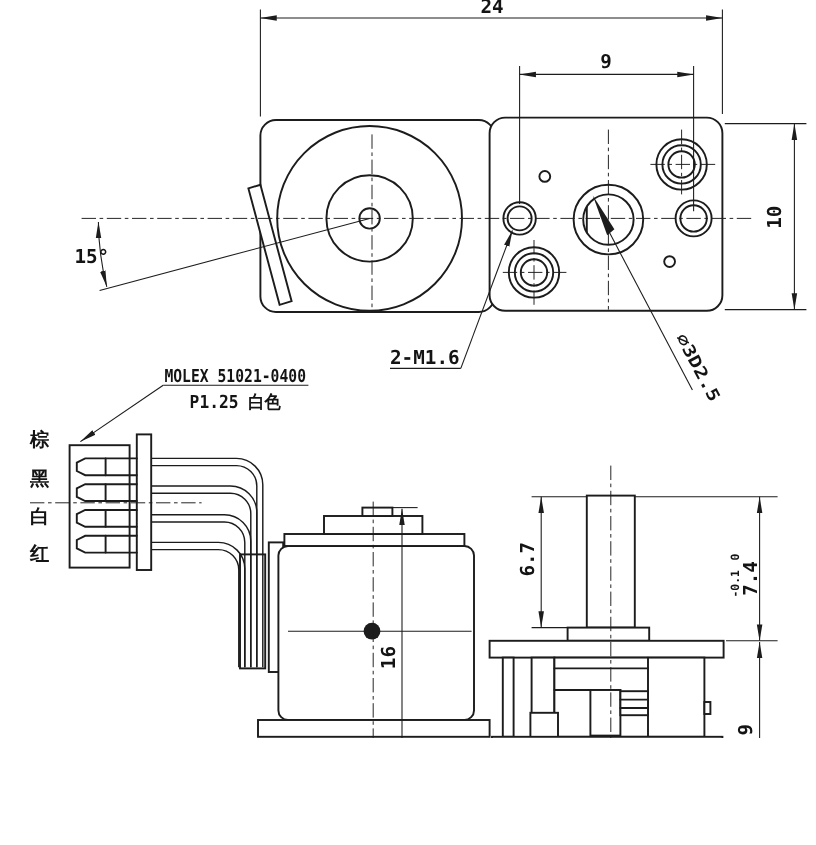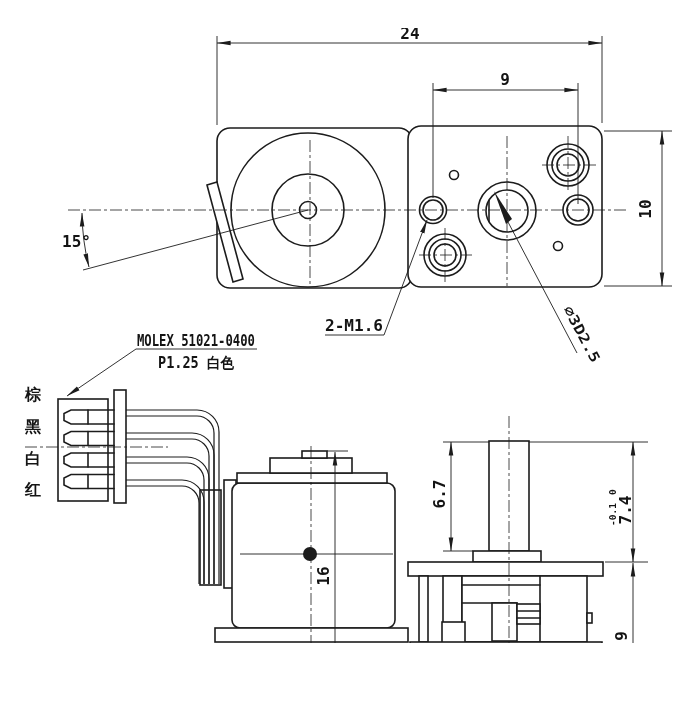--- a/index.html
+++ b/index.html
@@ -1,16 +1,16 @@
 <!DOCTYPE html>
 <html><head>
 <meta charset="utf-8">
 <style>
   html,body{margin:0;padding:0;background:#ffffff;}
-  #stage{position:relative;width:680px;height:615px;background:#ffffff;overflow:hidden;margin-top:28px;}
+  #stage{position:relative;width:680px;height:615px;background:#ffffff;overflow:hidden;}
   svg{display:block;}
   
   .ol{stroke:#1c1c1c;stroke-width:1.6;fill:none;stroke-linecap:round;}
   .olf{stroke:#1c1c1c;stroke-width:1.6;fill:#ffffff;}
   
   .thin{stroke:#1c1c1c;stroke-width:0.9;fill:none;}
   .dim{stroke:#1c1c1c;stroke-width:0.9;fill:none;}
   
   .cl{stroke:#1c1c1c;stroke-width:0.8;fill:none;stroke-dasharray:12 3 3 3;}
   .wire{stroke:#1c1c1c;stroke-width:1.2;fill:none;}

